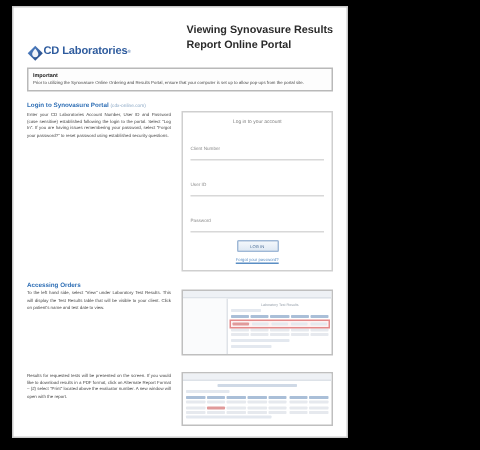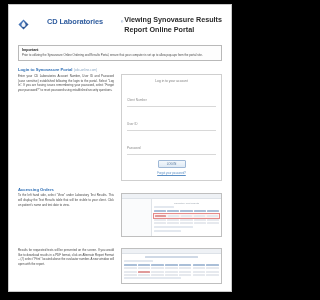--- a/index.html
+++ b/index.html
@@ -12,21 +12,21 @@
   
   .page{
     position:absolute;left:8px;top:4px;width:224px;height:288px;
     background:#fff;box-shadow:2px 3px 5px rgba(0,0,0,.85);
     border:1px solid #c9c9c9;box-sizing:border-box;overflow:hidden;
   }
   .inner{position:absolute;left:9px;top:6px;right:9px;bottom:4px;}
 
   
   .header{display:flex;align-items:flex-start;justify-content:space-between;height:30px;}
-  .logo{display:flex;align-items:center;gap:18px;margin-top:5px;}
+  .logo{display:flex;align-items:center;gap:0;margin-top:17px;}
   .logo-mark{width:11px;height:11px;flex:0 0 11px;}
   .logo-text{font-size:7.4px;font-weight:700;color:#2f5c9e;letter-spacing:-.1px;white-space:nowrap;}
   .logo-tm{font-size:3px;color:#2f5c9e;vertical-align:super;}
   .doc-title{text-align:left;font-size:7.2px;font-weight:700;color:#2b2b2b;
              line-height:1.45;max-width:108px;margin-top:4px;}
 
   
   .notice{margin-top:4px;border:1px solid #b9b9b9;background:#fdfdfd;
           padding:2px 3px 3px 3px;}
   .notice-title{font-size:3.6px;font-weight:700;color:#1a1a1a;margin-bottom:1px;}

